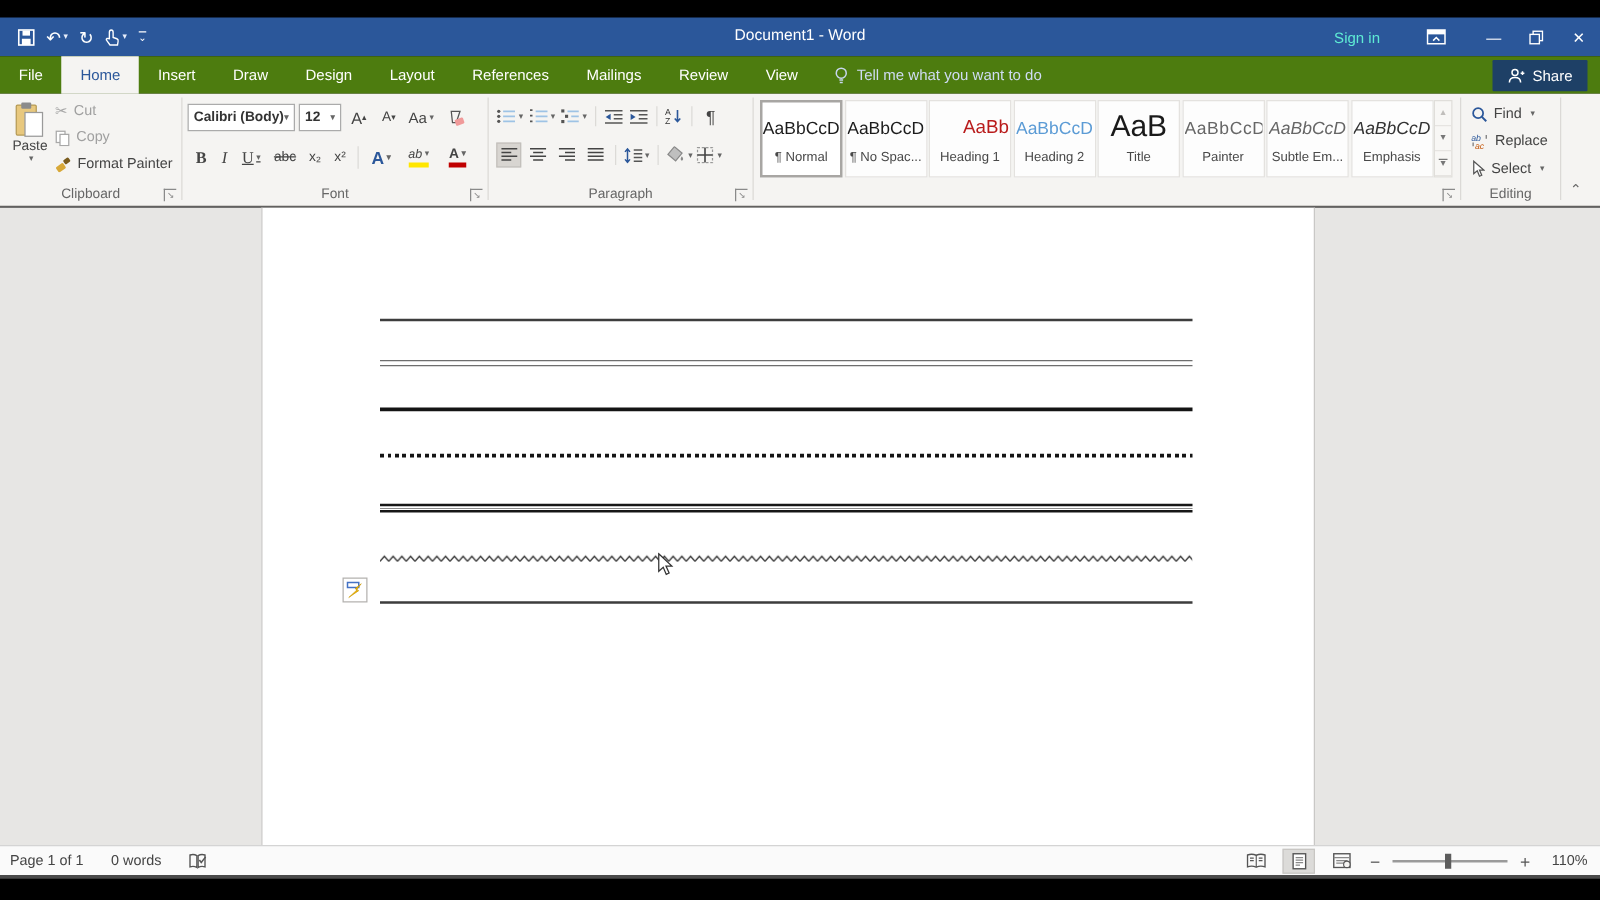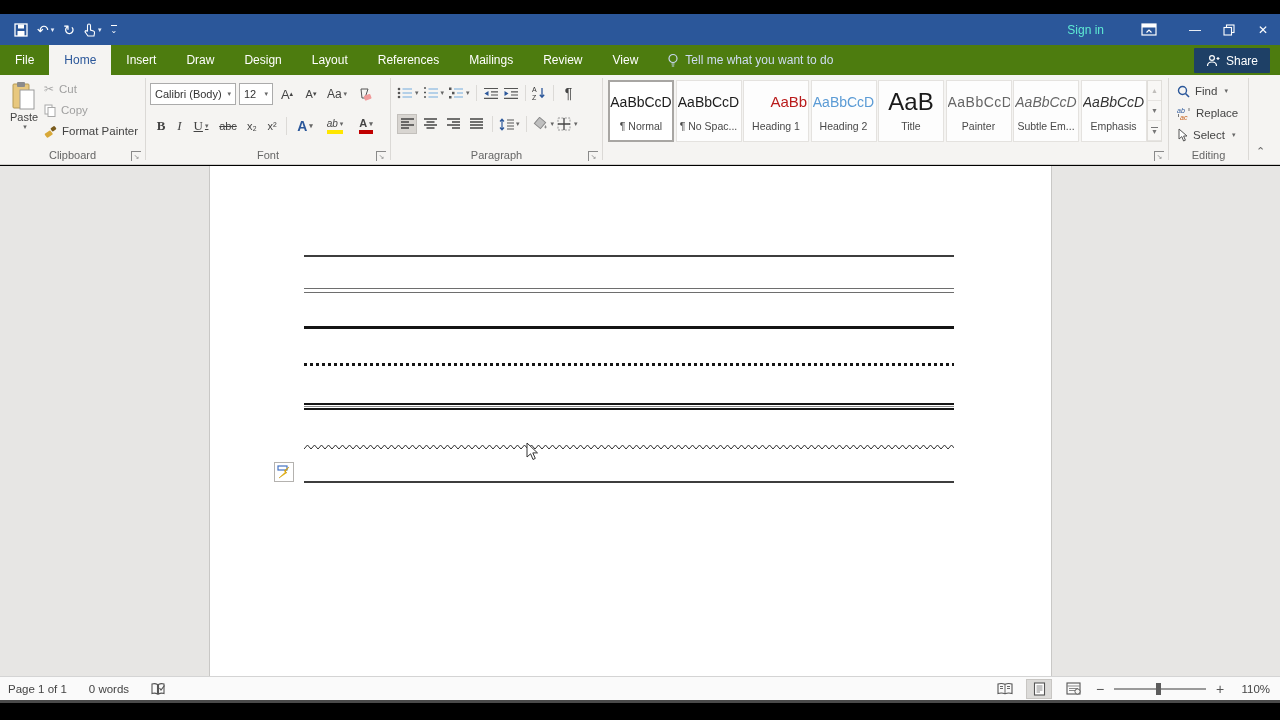--- a/index.html
+++ b/index.html
@@ -29,21 +29,21 @@
     display:flex; align-items:center; gap:6px; padding:0 12px; border-radius:1px; }
 
   
   #ribbon { position:absolute; top:75px; left:0; width:1280px; height:90px; background:#f5f4f2; border-bottom:1px solid #d0cecb; color:#444; }
   .rgroup { position:absolute; top:0; height:90px; }
   .gsep { position:absolute; top:3px; height:82px; width:1px; background:#dbd9d6; }
   .glabel { position:absolute; bottom:4px; left:0; right:0; text-align:center; font-size:11px; color:#666; }
   .dlg { position:absolute; bottom:4px; right:4px; width:10px; height:10px; border-left:1px solid #8a8a8a; border-top:1px solid #8a8a8a; font-size:7px; color:#8a8a8a; line-height:9px; text-align:center; }
   .rbtn { display:inline-flex; align-items:center; justify-content:center; color:#444; cursor:default; }
   .drop { font-size:7px; color:#666; margin-left:2px; }
-  .combo { background:#fff; border:1px solid #ababab; height:22px; display:flex; align-items:center; font-size:11px; color:#333; padding:0 4px; }
+  .combo { background:#fff; border:1px solid #ababab; height:22px; display:flex; align-items:center; font-size:11px; color:#333; padding:0 4px;font-weight:bold; }
   .combo .drop { margin-left:auto; }
   .disabled { color:#a0a0a0; }
   .sel-tile { background:#d8d5d1; border:1px solid #c3c0bc; }
   svg { display:block; }
 
   
   #paste-big { position:absolute; left:6px; top:6px; width:36px; height:74px; display:flex; flex-direction:column; align-items:center; font-size:11px; color:#444; }
   .clip-rows { position:absolute; left:44px; top:6px; display:flex; flex-direction:column; gap:5px; }
   .clip-row { display:flex; align-items:center; gap:5px; font-size:11.5px; height:16px; }
 
@@ -108,20 +108,21 @@
       <span class="qat-btn">
         <svg width="12" height="14" viewBox="0 0 12 14">
           <path d="M5 1 q1.5 0 1.5 1.8 V7 l3 1 q1.3 .5 1 2 l-.5 3 H4 L1.5 9.5 q-1-1 .2-1.8 L3.5 8 V2.8 Q3.5 1 5 1 Z" fill="none" stroke="#fff" stroke-width="1.1"></path>
         </svg>
         <span class="mini-drop">▾</span>
       </span>
       <span class="qat-btn">
           <span class="qat-custom">⌄</span>
         </span>
     </div>
+    <div id="title-text">Document1 - Word</div>
     <div id="tb-right">
       <span id="signin">Sign in</span>
       <span class="winbtn ribopt">
         <svg width="16" height="13" viewBox="0 0 16 13">
           <rect x="1" y="1" width="14" height="11" fill="none" stroke="#fff" stroke-width="1.2"></rect>
           <rect x="1" y="1" width="14" height="3.5" fill="#fff"></rect>
           <path d="M5.5 9.5 L8 7 L10.5 9.5" fill="none" stroke="#fff" stroke-width="1.2"></path>
         </svg>
       </span>
       <span class="winbtn">—</span>

